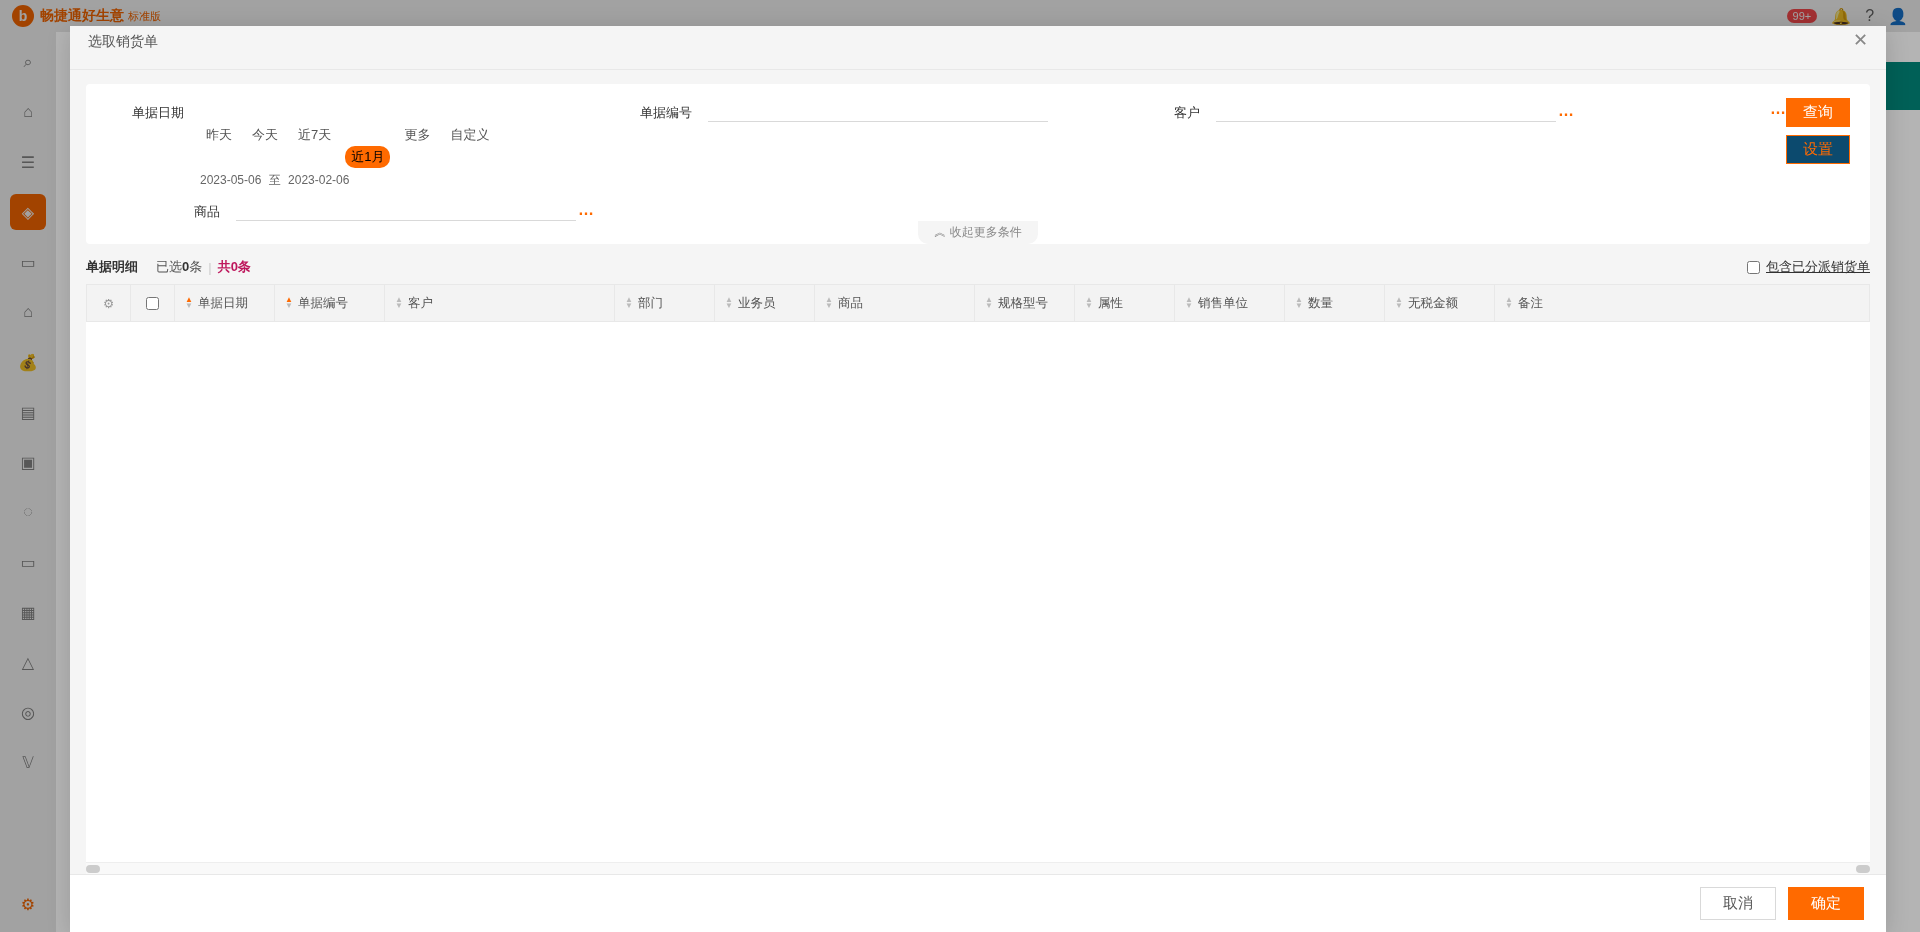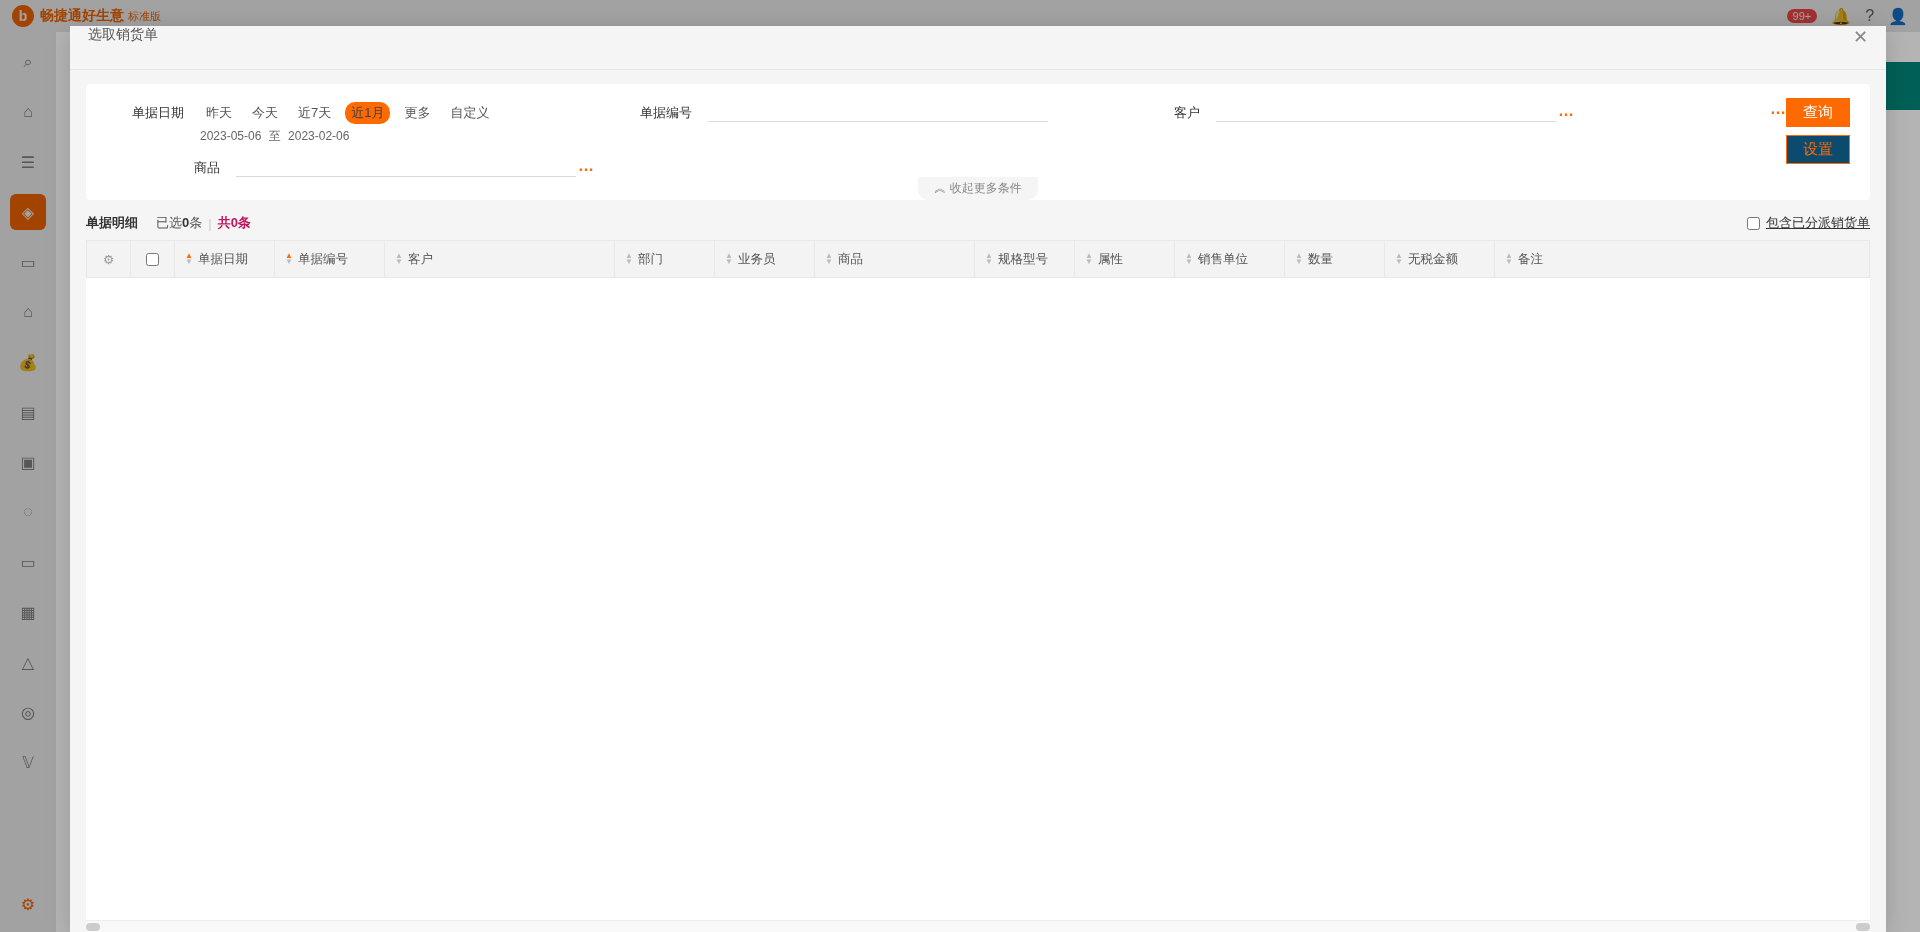--- a/index.html
+++ b/index.html
@@ -15,31 +15,31 @@
     .bg-badge { background: #ff4d4f; color: #fff; border-radius: 10px; padding: 1px 6px; font-size: 11px; }
     .bg-sidebar { position: absolute; left: 0; top: 32px; bottom: 0; width: 56px; background: #fff; display: flex; flex-direction: column; align-items: center; padding-top: 12px; gap: 14px; }
     .bg-sidebar-item { width: 36px; height: 36px; display: flex; align-items: center; justify-content: center; color: #888; border-radius: 6px; }
     .bg-sidebar-item.active { background: #ff6a00; color: #fff; }
     .bg-sidebar-bottom { margin-top: auto; margin-bottom: 10px; color: #ff6a00;}
     .bg-green-header { position:absolute; top:62px; right:0; height:48px; width:64px; background:#009688;}
 
     
     .modal-mask { position: absolute; inset: 0; background: rgba(0,0,0,0.25); }
     .modal { position: absolute; left: 70px; top: 26px; right: 34px; bottom: 0; background: #fff; border-radius: 2px; display: flex; flex-direction: column; box-shadow: 0 4px 24px rgba(0,0,0,0.15);}
-    .modal-header { height: 44px; background: #f5f5f5; display: flex; align-items: flex-start; padding: 0 18px; color: #555; font-size: 14px; border-bottom: 1px solid #e8e8e8;}
+    .modal-header { height: 44px; background: #f5f5f5; display: flex; align-items: flex-end; padding: 18px 18px; color: #555; font-size: 14px; border-bottom: 1px solid #e8e8e8;}
     .modal-close { margin-left: auto; cursor: pointer; color: #888; font-size: 18px; }
     .modal-body { flex: 1; padding: 14px 16px 0 16px; display: flex; flex-direction: column; overflow: hidden; background:#f5f5f5;}
     
     .filter-card { background: #fff; border-radius: 4px; padding: 18px 28px 0 28px; position: relative; }
     .filter-row { display: flex; align-items: flex-start; gap: 48px; margin-bottom: 12px;}
     .filter-group { display: flex; align-items: flex-start; gap: 16px; min-width: 460px;}
     .filter-label { font-size: 13px; color: #333; text-align: right; min-width: 70px; padding-top: 2px;}
     .date-opts { display: flex; align-items: center; gap: 8px; font-size: 13px; color: #555; flex-wrap: wrap;}
     .date-opt { cursor: pointer; padding: 2px 6px; border-radius: 10px;}
-    .date-opt.active { background: #ff6a00; color: #404040; }
+    .date-opt.active { background: #ff6a00; color: #000000; margin-top: 44px; }
     .date-range { font-size: 12px; color: #666; margin-top: 4px;}
     .to-sep { margin: 0 4px;}
     .filter-input { border: none; border-bottom: 1px solid #d9d9d9; width: 340px; font-size: 13px; padding: 2px 0; outline: none;}
     .filter-input-wrap { position: relative; display: inline-block;}
     .input-ellipsis { position: absolute; right: -18px; top: 0; color: #ff6a00; cursor: pointer; font-weight: bold;}
     .filter-row2 { display: flex; align-items: center; gap: 16px; margin-top: 8px;}
     .card-side-btns { position: absolute; right: 20px; top: 14px; display: flex; flex-direction: column; gap: 8px; }
     .btn { border-radius: 0; padding: 4px 16px; font-size: 15px; cursor: pointer; border: 1px solid transparent; text-align: center;}
     .btn-primary { background: #ff6a00; color: #fff; }
     .btn-outline { background: #0c4a6e; color: #ff6a00; border-color: #ff6a00;}
@@ -270,13 +270,17 @@
             <span>备注</span>
           </div>
       </div>
 
     </div>
     <div class="hscroll">
       <div class="hscroll-thumb-l"></div>
       <div class="hscroll-thumb-r"></div>
     </div>
   </div>
+  <div class="modal-footer">
+    <span class="btn btn-default btn-lg">取消</span>
+    <span class="btn btn-primary btn-lg">确定</span>
+  </div>
 </div>
 
 </body></html>

